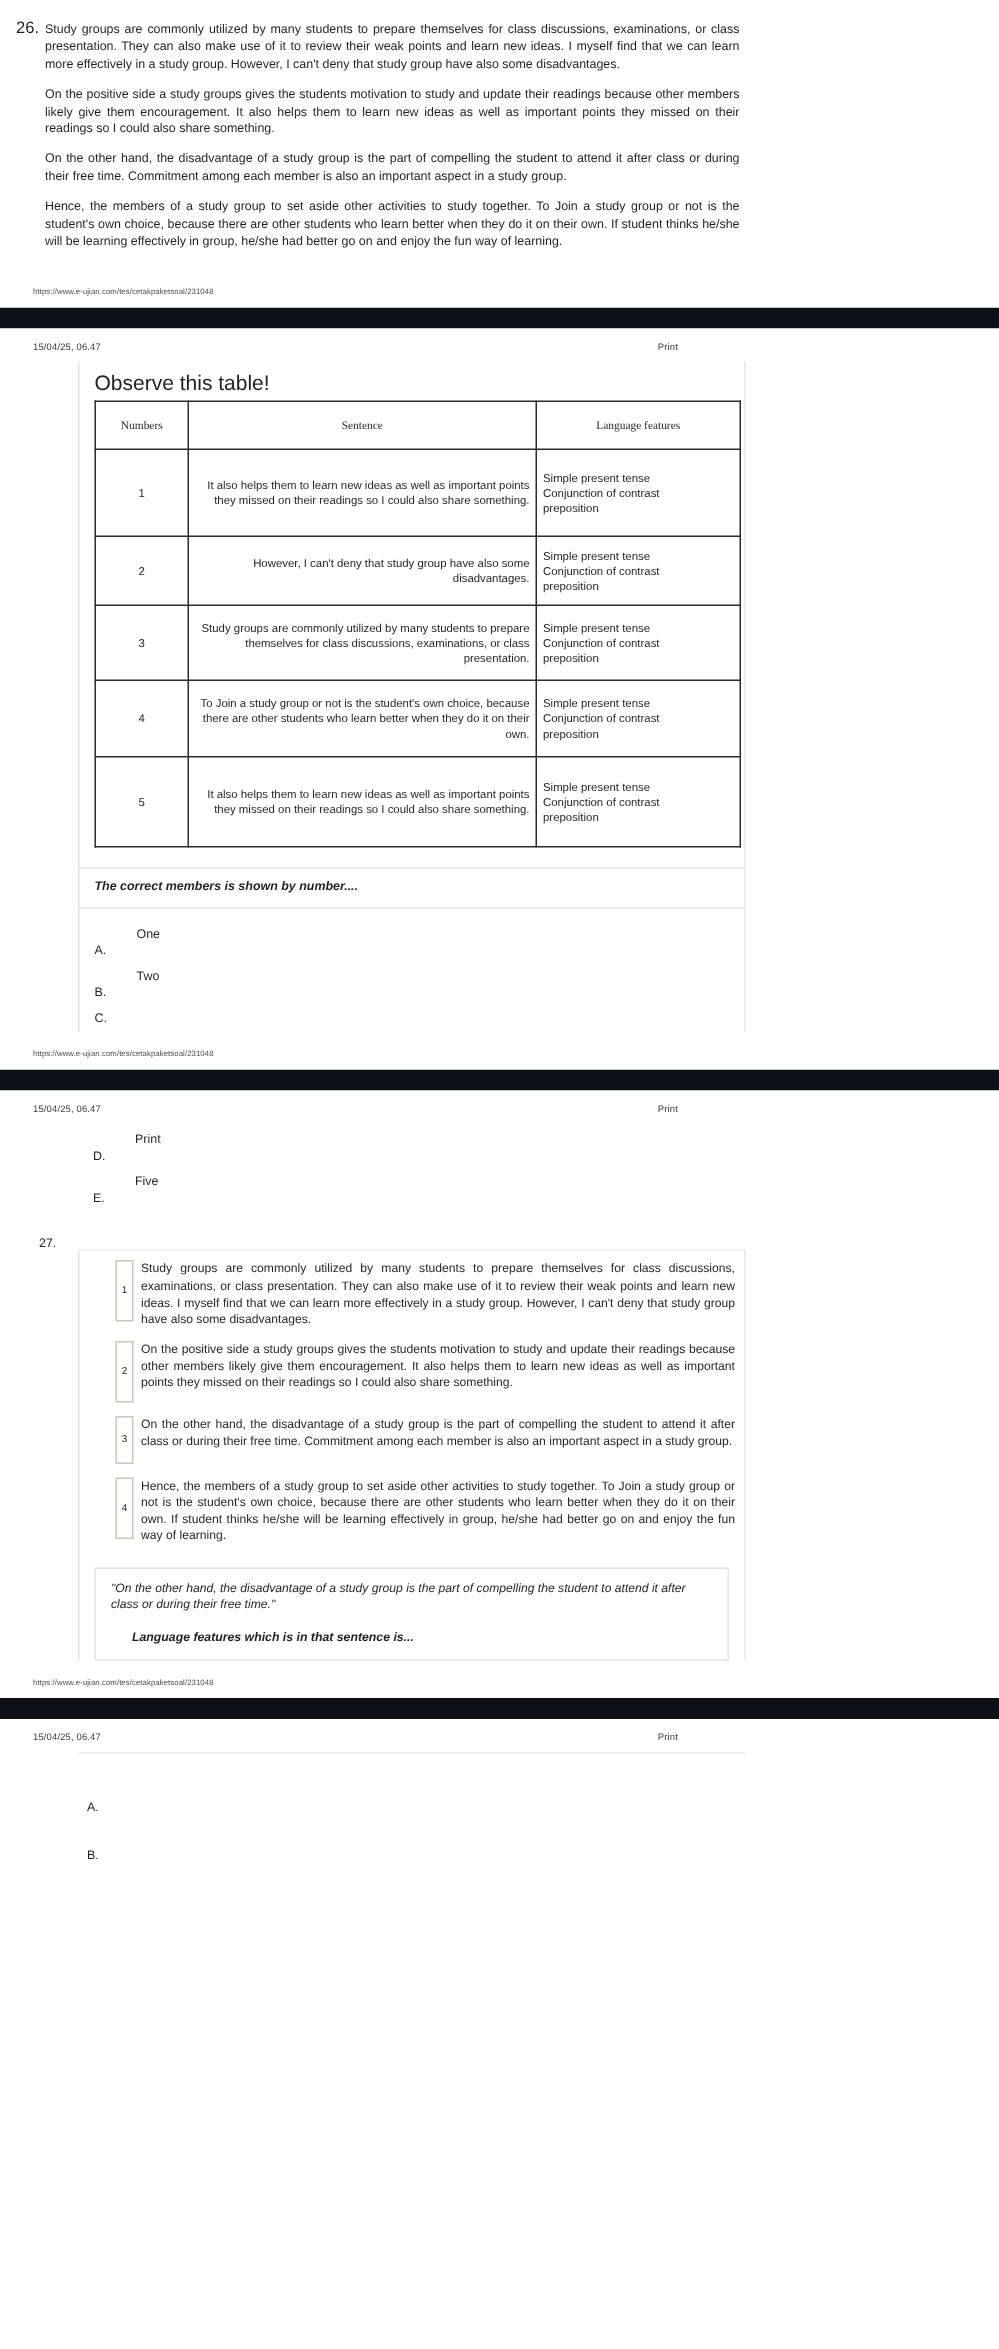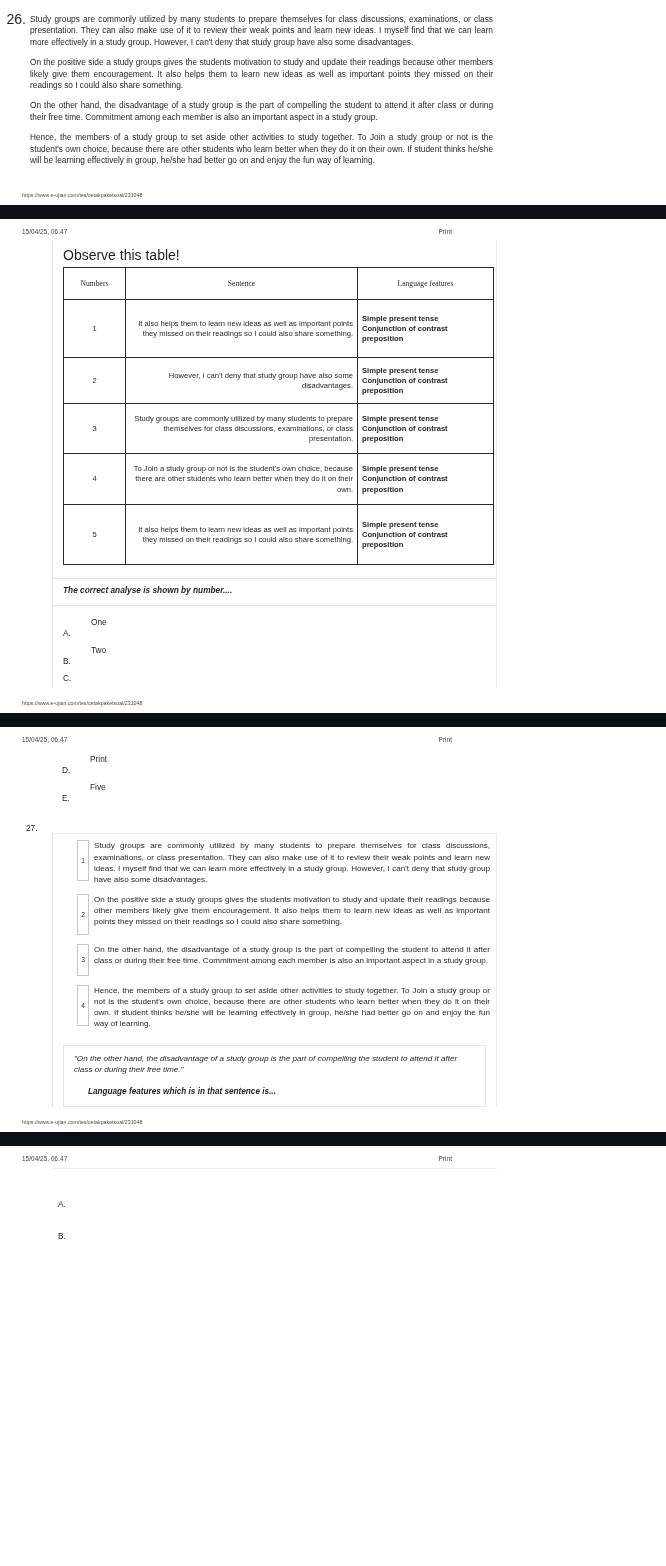--- a/index.html
+++ b/index.html
@@ -56,21 +56,21 @@
   }
 
   
   .q26-wrap {
     padding: 14px 0 0 0;
     display: flex;
   }
   .q26-num {
     width: 26px;
     text-align: right;
-    font-size: 14px;
+    font-size: 11px;
     padding-right: 4px;
     flex: 0 0 auto;
     line-height: 11.4px;
   }
   .q26-body {
     width: 463px;
     flex: 0 0 auto;
   }
   .q26-body p {
     margin: 0 0 9px 0;
@@ -103,21 +103,21 @@
     vertical-align: middle;
     padding: 3px 4px;
   }
   table.lf th { font-weight: normal; text-align: center; }
   col.c-num { width: 62px; }
   col.c-sen { width: 232px; }
   col.c-feat { width: 136px; }
   td.num { text-align: center; vertical-align: middle; }
   td.sen { text-align: right; vertical-align: middle; }
   td.feat { text-align: left; vertical-align: top; }
-  .feat-line { display: block; font-weight: bold; }
+  .feat-line { display: block; }
   tr.r1 td { height: 51px; }
   tr.r2 td { height: 39px; }
   tr.r3 td { height: 43px; }
   tr.r4 td { height: 44px; }
   tr.r5 td { height: 53px; }
   th.hdr { height: 25px; font-family: Liberation Serif, serif; }
 
   
   .stem-box {
     margin: 13px 0 0 0;
@@ -315,21 +315,21 @@
           <td class="sen">It also helps them to learn new ideas as well as important points they missed on their readings so I could also share something.</td>
           <td class="feat">
             <span class="feat-line">Simple present tense</span>
             <span class="feat-line">Conjunction of contrast</span>
             <span class="feat-line">preposition</span>
           </td>
         </tr>
       </tbody>
     </table>
 
-    <div class="stem-box">The correct analyse is shown by number....</div>
+    <div class="stem-box">The correct members is shown by number....</div>
 
     <div class="opts">
       <div class="opt">
         <span class="letter">A.</span>
         <span class="otext">One</span>
       </div>
       <div class="opt">
         <span class="letter">B.</span>
         <span class="otext">Two</span>
       </div>

